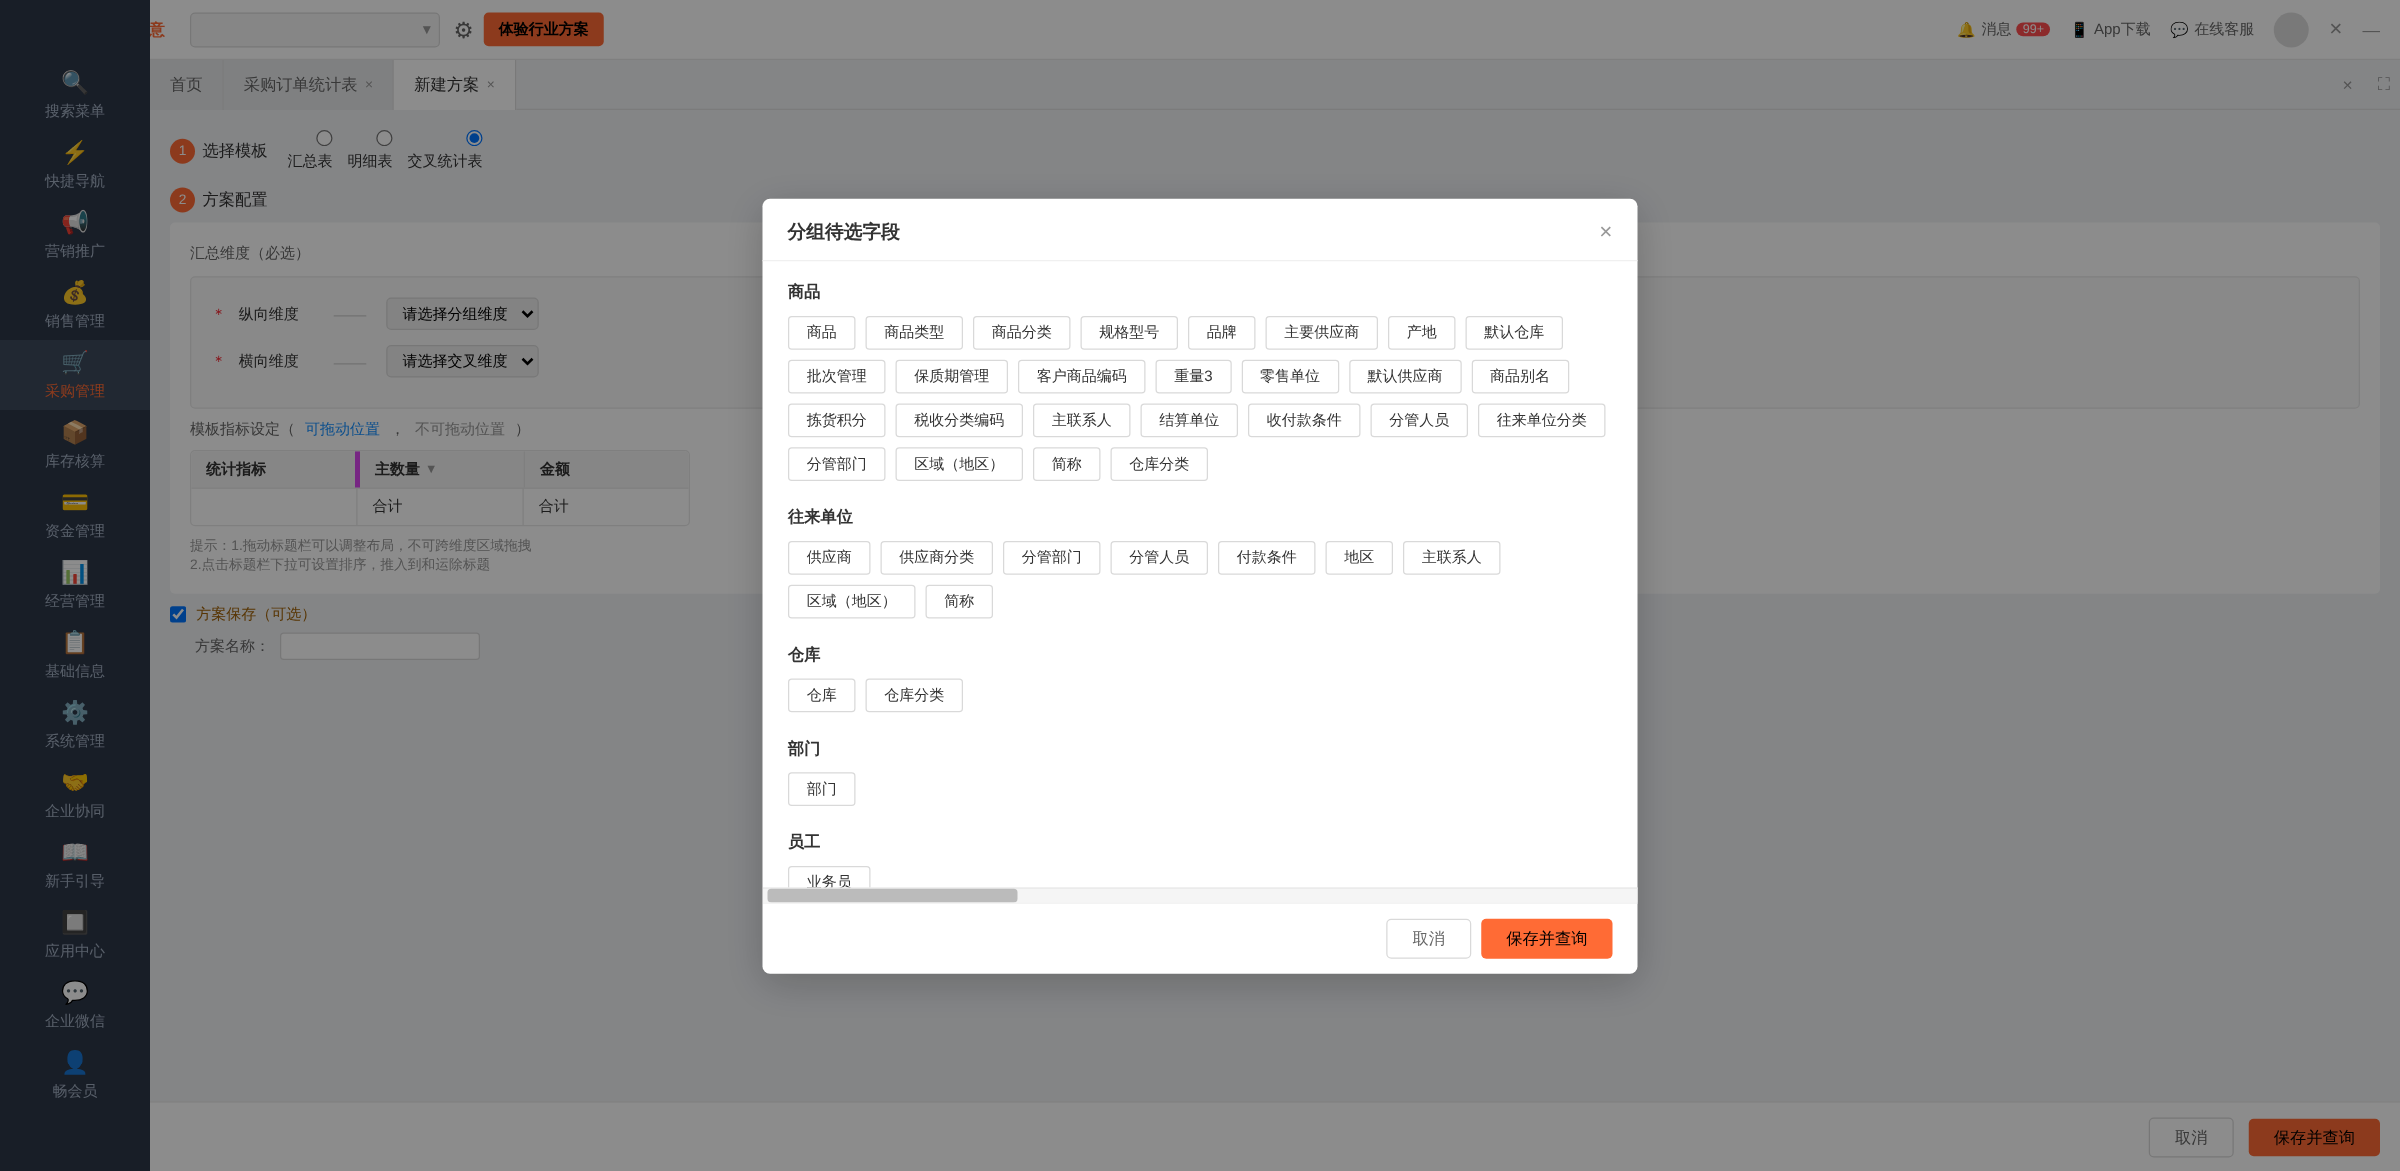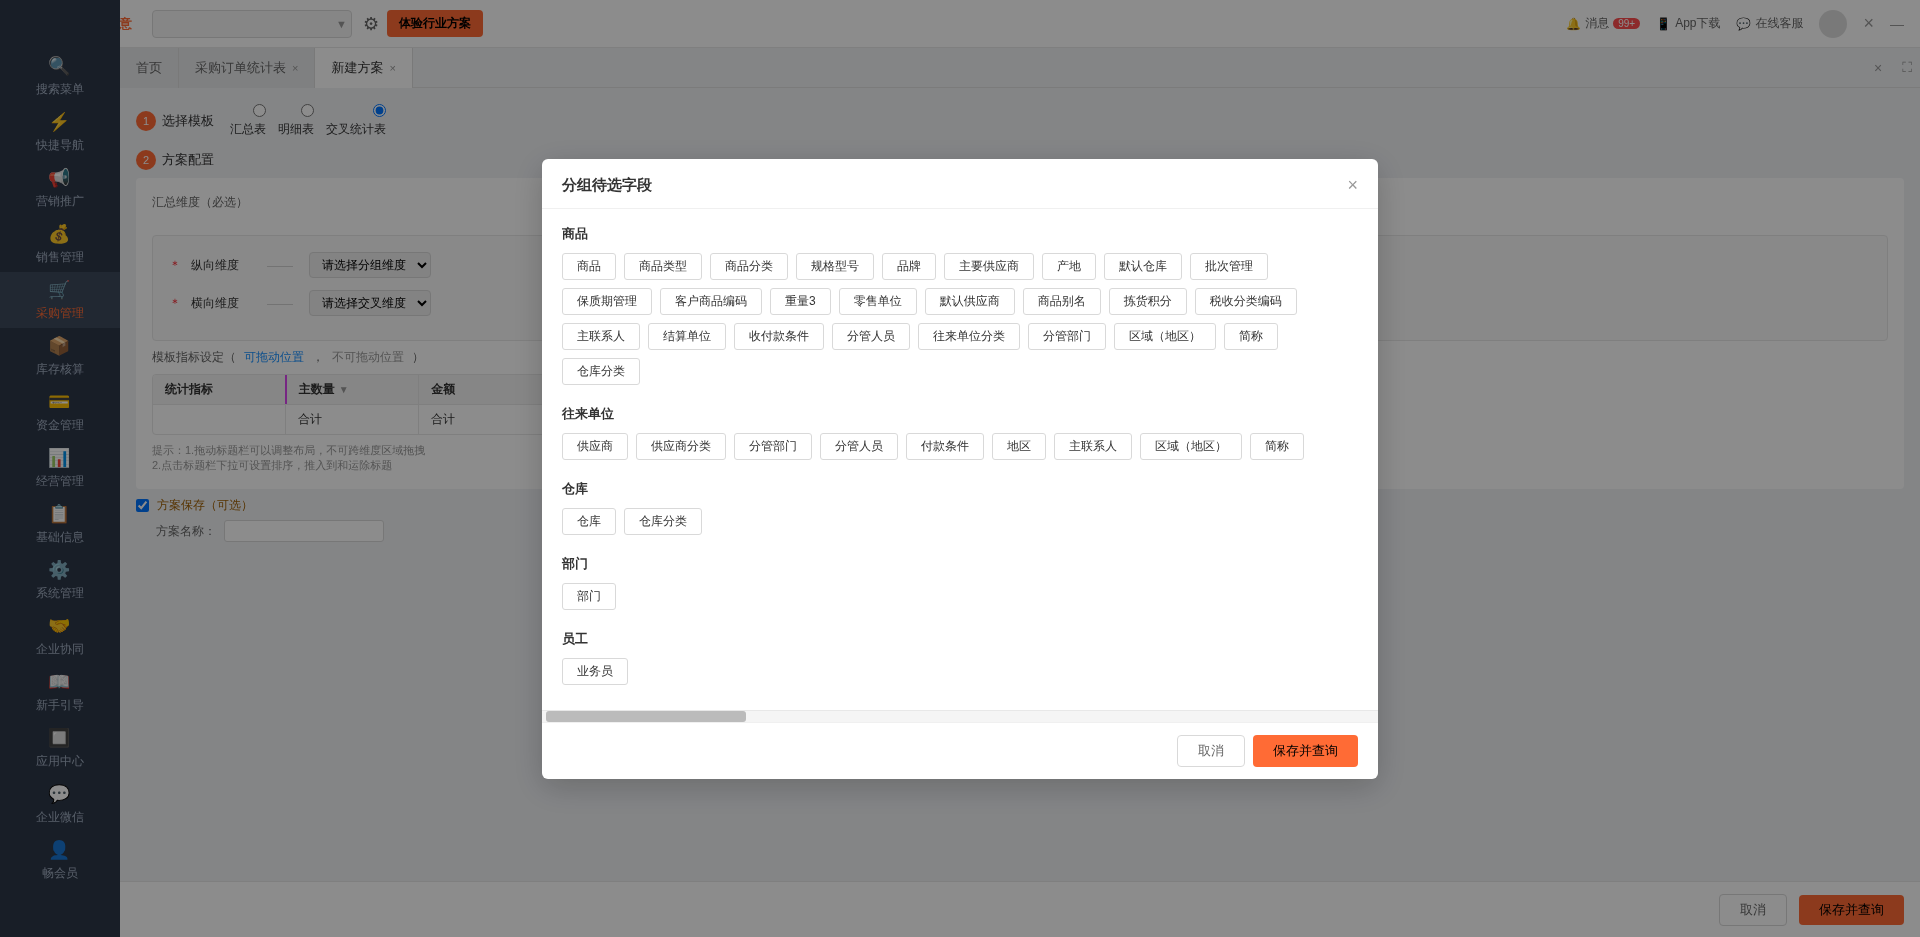--- a/index.html
+++ b/index.html
@@ -156,21 +156,21 @@
     
     .modal-overlay {
       position: fixed; top: 0; left: 0; right: 0; bottom: 0;
       background: rgba(0,0,0,0.45);
       z-index: 1000;
       display: flex; align-items: center; justify-content: center;
     }
     .modal {
       background: #fff;
       border-radius: 6px;
-      width: 836px;
+      width: 700px;
       max-height: 620px;
       display: flex; flex-direction: column;
       box-shadow: 0 8px 32px rgba(0,0,0,0.2);
     }
     .modal-header {
       padding: 16px 20px 12px;
       border-bottom: 1px solid #f0f0f0;
       display: flex; align-items: center; justify-content: space-between;
       flex-shrink: 0;
     }
@@ -360,21 +360,21 @@
   </div>
 
   <div style="display:flex;align-items:center;gap:8px;margin-bottom:8px;">
     <div class="step-item">
       <div class="step-num">2</div>
       <span class="step-label">方案配置</span>
     </div>
   </div>
 
   <div class="section-card">
-    <div style="font-size:12px;color:#666;margin-bottom:24px;">汇总维度（必选）</div>
+    <div style="font-size:12px;color:#666;margin-bottom:10px;">汇总维度（必选）</div>
 
     <div style="background:#f9f9f9;border:1px solid #e8e8e8;border-radius:4px;padding:16px;margin-bottom:8px;">
       <div class="form-row">
         <span style="color:#f5222d;font-size:12px;margin-right:2px;">＊</span>
         <span style="font-size:12px;color:#333;min-width:60px;">纵向维度</span>
         <span style="color:#ccc;margin:0 8px;">——</span>
         <select class="form-select">
           <option>请选择分组维度</option>
         </select>
       </div>
@@ -391,21 +391,21 @@
     <div style="display:flex;align-items:center;gap:8px;margin-bottom:8px;">
       <span style="font-size:12px;color:#666;">模板指标设定（</span>
       <span style="font-size:12px;color:#1890ff;">可拖动位置</span>
       <span style="font-size:12px;color:#666;">，</span>
       <span style="font-size:12px;color:#999;">不可拖动位置</span>
       <span style="font-size:12px;color:#666;">）</span>
     </div>
 
     <div style="border:1px solid #e8e8e8;border-radius:4px;overflow:hidden;margin-bottom:8px;max-width:400px;">
       <div style="background:#f5f5f5;display:flex;border-bottom:1px solid #e8e8e8;font-size:12px;font-weight:bold;">
-        <div style="flex:1;padding:6px 12px;border-right:2px solid #d946ef;">统计指标</div>
+        <div style="flex:1;padding:6px 12px;border-right:4px solid #d946ef;">统计指标</div>
         <div style="flex:1;padding:6px 12px;border-right:1px solid #e8e8e8;display:flex;align-items:center;gap:4px;">
           <span>主数量</span>
           <span style="color:#999;font-size:10px;">▼</span>
         </div>
         <div style="flex:1;padding:6px 12px;">金额</div>
       </div>
       <div style="display:flex;font-size:12px;">
         <div style="flex:1;padding:6px 12px;border-right:1px solid #e8e8e8;"></div>
         <div style="flex:1;padding:6px 12px;border-right:1px solid #e8e8e8;">合计</div>
         <div style="flex:1;padding:6px 12px;">合计</div>

